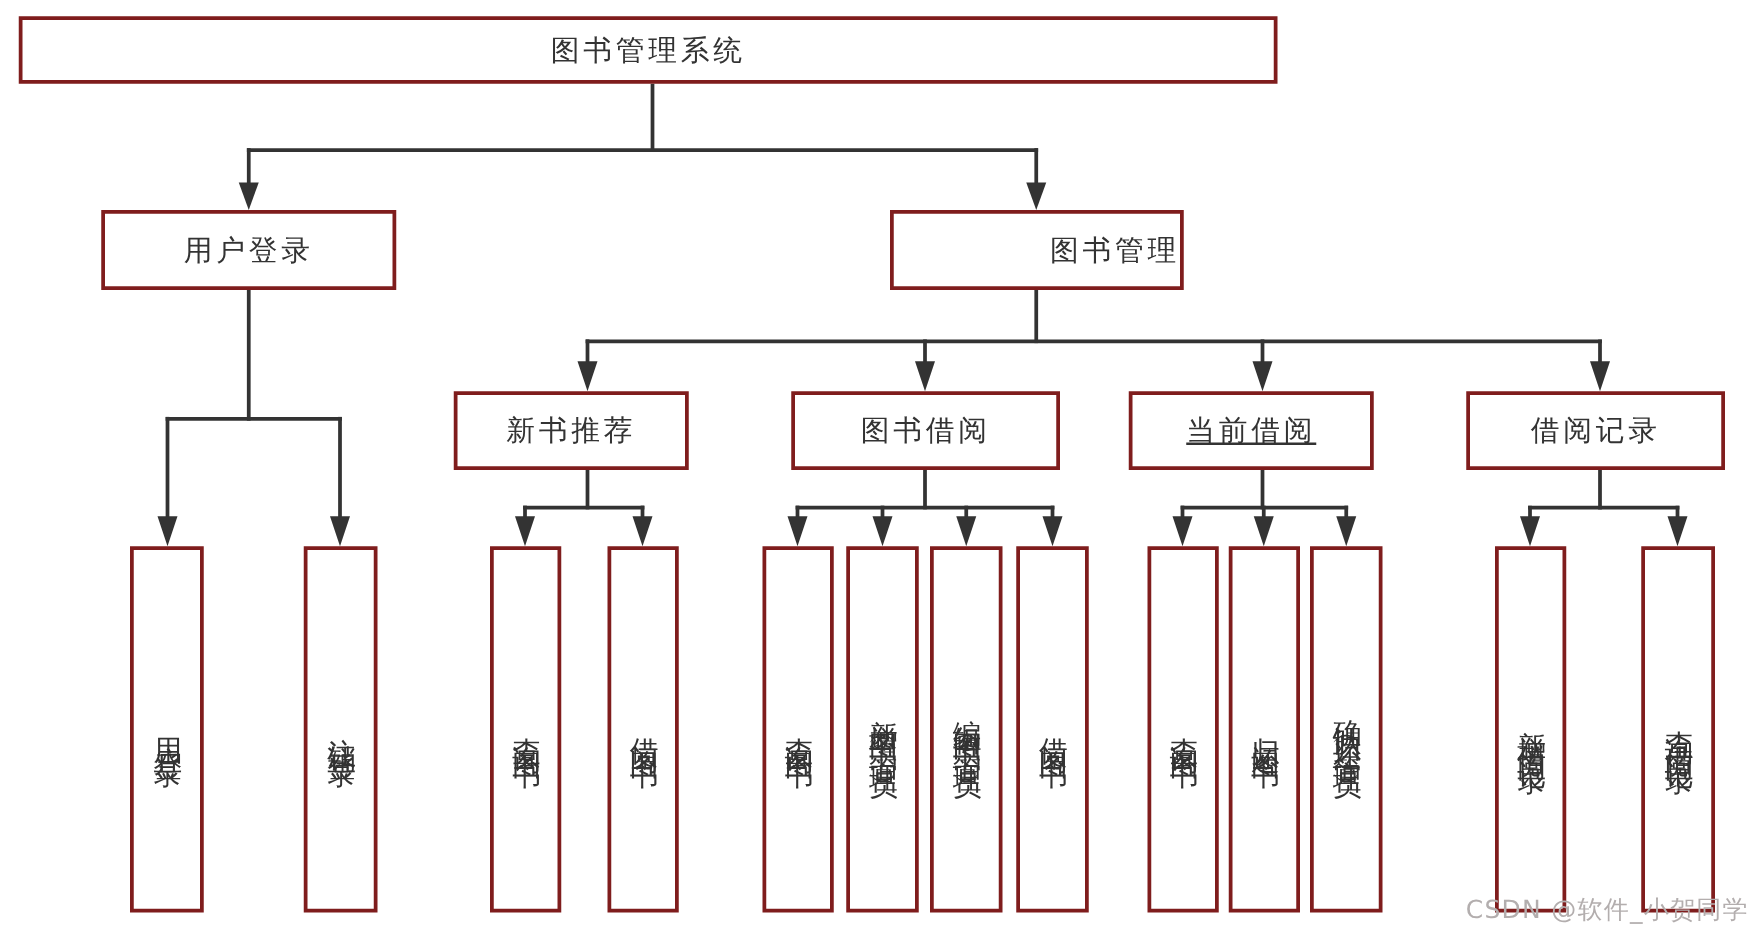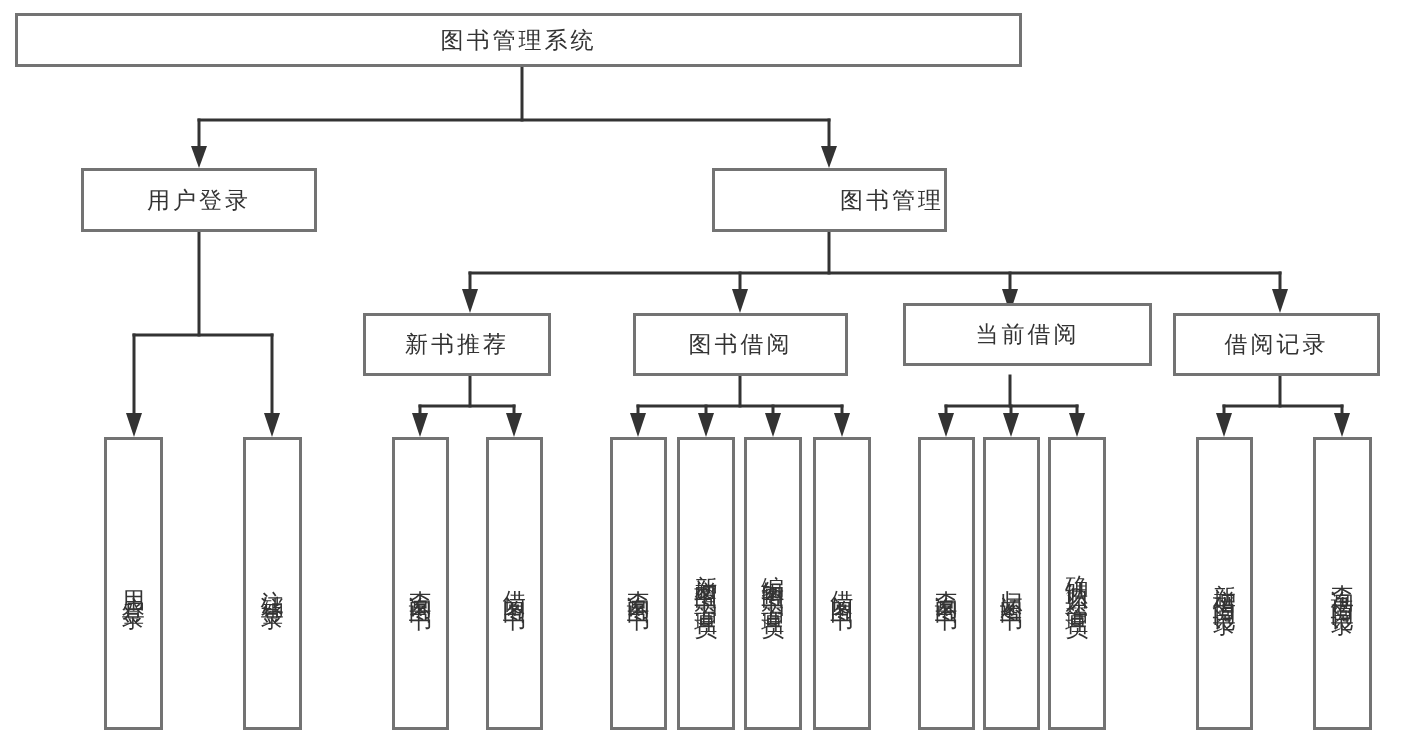--- a/index.html
+++ b/index.html
@@ -7,21 +7,21 @@
     position:relative;
     width:1405px; height:747px;
     background:#ffffff;
     font-family:"DejaVu Sans", sans-serif;
     overflow:hidden;
   }
   .connector-layer { position:absolute; left:0; top:0; width:1405px; height:747px; }
   .box {
     position:absolute;
     background:#ffffff;
-    border:3px solid #737373;
+    border:3px solid #7f1d1d;
     box-sizing:border-box;
     display:flex; align-items:center; justify-content:center;
     color:#333333;
   }
   .hlabel {
     font-size:23px;
     letter-spacing:3px;
     white-space:nowrap;
     color:#333333;
   }
@@ -135,21 +135,21 @@
   <div class="box" style="left:712px; top:168px; width:235px; height:64px;justify-content:flex-end;">
     <span class="hlabel">图书管理</span>
   </div>
 
   <div class="box" style="left:363px; top:313px; width:188px; height:63px;">
     <span class="hlabel">新书推荐</span>
   </div>
   <div class="box" style="left:633px; top:313px; width:215px; height:63px;">
     <span class="hlabel">图书借阅</span>
   </div>
-  <div class="box" style="left:903px; top:303px; width:249px; height:63px;">
+  <div class="box" style="left:903px; top:313px; width:196px; height:63px;text-decoration:underline;">
     <span class="hlabel">当前借阅</span>
   </div>
   <div class="box" style="left:1173px; top:313px; width:207px; height:63px;">
     <span class="hlabel">借阅记录</span>
   </div>
 
   <div class="box leaf" style="left:104px; width:59px;">
     <span class="vtext">用户登录</span>
   </div>
   <div class="box leaf" style="left:243px; width:59px;">
@@ -182,14 +182,15 @@
   <div class="box leaf" style="left:1048px; width:58px;">
     <span class="vtext">确认归还（管理员）</span>
   </div>
   <div class="box leaf" style="left:1196px; width:57px;">
     <span class="vtext">新增借阅记录</span>
   </div>
   <div class="box leaf" style="left:1313px; width:59px;">
     <span class="vtext">查询借阅记录</span>
   </div>
 
+  <div class="watermark">CSDN @软件_小贺同学</div>
 
 </div>
 
 </body></html>

